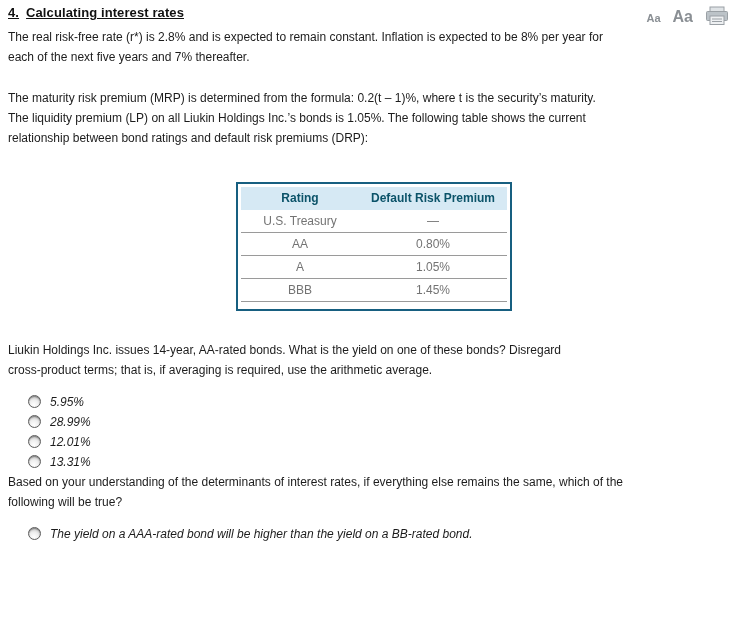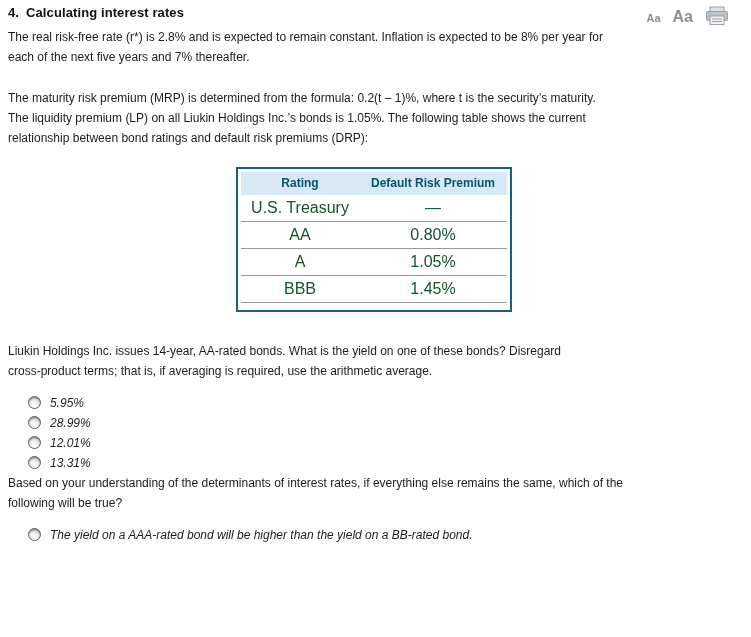--- a/index.html
+++ b/index.html
@@ -6,44 +6,44 @@
   html, body { background: #ffffff; }
   body {
     width: 751px; height: 637px; overflow: hidden;
     font-family: "Liberation Sans", "DejaVu Sans", sans-serif;
     font-size: 12px; color: #1c1c1c;
     padding: 5px 8px 0 8px;
   }
 
   
   .q-header { display: flex; justify-content: space-between; align-items: flex-start; height: 22px; }
-  .q-title { font-size: 13px; font-weight: bold; color: #111; letter-spacing: 0.1px; }
+  .q-title { font-size: 13px; font-weight: bold; color: #111; letter-spacing: 0.1px; text-decoration: underline; }
   .q-title .num { margin-right: 7px; }
   .header-tools { display: flex; align-items: flex-end; gap: 12px; padding-right: 14px; margin-top: 1px; }
   .aa-small { font-size: 11px; font-weight: bold; color: #8a8f94; cursor: pointer; line-height: 14px; }
   .aa-large { font-size: 16px; font-weight: bold; color: #8a8f94; cursor: pointer; line-height: 16px; }
   .print-btn { cursor: pointer; line-height: 0; margin-bottom: -1px; }
 
   
   .para { white-space: pre-line; line-height: 20px; color: #1c1c1c; }
   #p1 { margin-top: 0; }
   #p2 { margin-top: 21px; }
   #q1-text { margin-top: 26px; }
   #q2-text { }
 
   
-  .tbl-wrap { margin: 19px 0 0 228px; display: inline-block; border: 2px solid #175f80; background: #fff; padding: 3px 3px 7px 3px; }
+  .tbl-wrap { margin: 34px 0 0 228px; display: inline-block; border: 2px solid #175f80; background: #fff; padding: 3px 3px 7px 3px; }
   table { border-collapse: collapse; }
   th {
     background: #d6e9f4; color: #0b5369; font-weight: bold;
     padding: 4px 12px 5px 12px; font-size: 12px; text-align: center;
   }
   td {
-    padding: 4px 10px 4px 10px; text-align: center; color: #14532d;
-    border-bottom: 1px solid #9a9a9a; font-size: 16px;
+    padding: 4px 10px 4px 10px; text-align: center; color: #737373;
+    border-bottom: 1px solid #9a9a9a; font-size: 12px;
   }
   th.col-rating, td:first-child { min-width: 118px; }
   th.col-drp,   td:last-child  { min-width: 124px; }
 
   
   .options { margin-top: 12px; }
   .options.second { margin-top: 12px; }
   .option { display: flex; align-items: flex-start; margin-left: 20px; line-height: 20px; }
   .radio {
     flex: none; width: 13px; height: 13px; border-radius: 50%;

